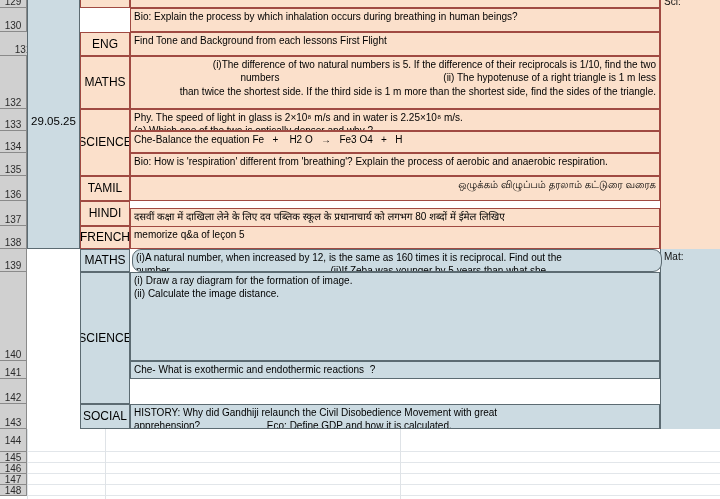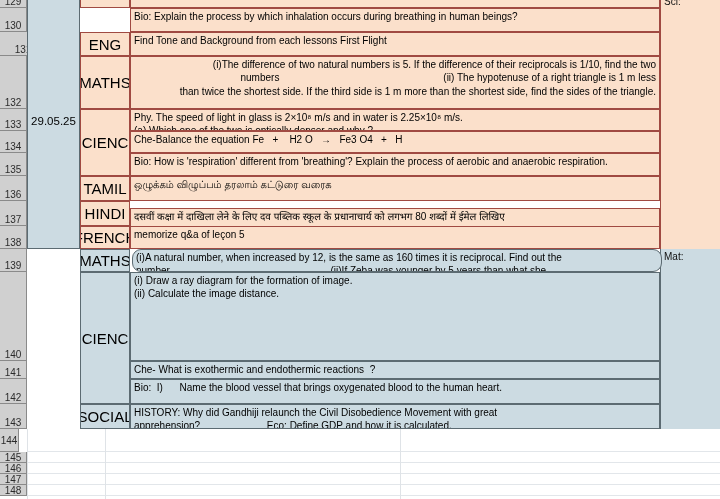--- a/index.html
+++ b/index.html
@@ -29,21 +29,21 @@
   
   .dc{
     border:1px solid #a04a42;
     font-size:10px;line-height:13.4px;color:#000;
     padding:1px 3px 0 3px;
   }
   .blue{background:#ccdbe2;}
   .peach{background:#fbe0cb;}
   .center{display:flex;align-items:center;justify-content:center;text-align:center;}
   .dark-b{border-color:#5c6b72;}
-  .subj{font-size:15px;}
+  .subj{font-size:12px;}
   .date{font-size:11.5px;}
   .note{font-size:10px;color:#111;padding:2px 0 0 3px;border:0;}
   .pre{white-space:pre-wrap;}
 </style>
 </head>
 <body>
 
 <div id="sheet">
     <div class="cell rowhdr" style="left: 0px; top: -6px; width: 27px; height: 14px;">129</div>
     <div class="cell rowhdr" style="left: 0px; top: 8px; width: 27px; height: 24px;">130</div>
@@ -53,21 +53,21 @@
     <div class="cell rowhdr" style="left: 0px; top: 131px; width: 27px; height: 22px;">134</div>
     <div class="cell rowhdr" style="left: 0px; top: 153px; width: 27px; height: 23px;">135</div>
     <div class="cell rowhdr" style="left: 0px; top: 176px; width: 27px; height: 25px;">136</div>
     <div class="cell rowhdr" style="left: 0px; top: 201px; width: 27px; height: 25px;">137</div>
     <div class="cell rowhdr" style="left: 0px; top: 226px; width: 27px; height: 23px;">138</div>
     <div class="cell rowhdr" style="left: 0px; top: 249px; width: 27px; height: 23px;">139</div>
     <div class="cell rowhdr" style="left: 0px; top: 272px; width: 27px; height: 89px;">140</div>
     <div class="cell rowhdr" style="left: 0px; top: 361px; width: 27px; height: 18px;">141</div>
     <div class="cell rowhdr" style="left: 0px; top: 379px; width: 27px; height: 25px;">142</div>
     <div class="cell rowhdr" style="left: 0px; top: 404px; width: 27px; height: 25px;">143</div>
-    <div class="cell rowhdr empty" style="left: 0px; top: 429px; width: 19px; height: 23px; text-align: center;">144</div>
+    <div class="cell rowhdr empty" style="left: 0px; top: 429px; width: 27px; height: 23px; text-align: center;">144</div>
     <div class="cell blank" style="left: 27px; top: 429px; width: 693px; height: 23px;"></div>
     <div class="cell rowhdr empty" style="left: 0px; top: 452px; width: 27px; height: 11px;">145</div>
     <div class="cell blank" style="left: 27px; top: 452px; width: 693px; height: 11px;"></div>
     <div class="cell rowhdr empty" style="left: 0px; top: 463px; width: 27px; height: 11px;">146</div>
     <div class="cell blank" style="left: 27px; top: 463px; width: 693px; height: 11px;"></div>
     <div class="cell rowhdr empty" style="left: 0px; top: 474px; width: 27px; height: 11px;">147</div>
     <div class="cell blank" style="left: 27px; top: 474px; width: 693px; height: 11px;"></div>
     <div class="cell rowhdr empty" style="left: 0px; top: 485px; width: 27px; height: 11px;">148</div>
     <div class="cell blank" style="left: 27px; top: 485px; width: 693px; height: 11px;"></div>
     <div class="vgrid" style="left: 27px; top: 429px; height: 70px;"></div>
@@ -83,32 +83,31 @@
     <div class="cell dc peach subj center" style="left: 80px; top: 56px; width: 50px; height: 53px;">MATHS</div>
     <div class="cell dc peach pre" style="left: 130px; top: 56px; width: 530px; height: 53px; text-align: right;">(i)The difference of two natural numbers is 5. If the difference of their reciprocals is 1/10, find the two
 numbers                                                           (ii) The hypotenuse of a right triangle is 1 m less
 than twice the shortest side. If the third side is 1 m more than the shortest side, find the sides of the triangle.</div>
     <div class="cell dc peach subj center" style="left: 80px; top: 109px; width: 50px; height: 67px;">SCIENCE</div>
     <div class="cell dc peach pre" style="left: 130px; top: 109px; width: 530px; height: 22px;">Phy. The speed of light in glass is 2×10⁸ m/s and in water is 2.25×10⁸ m/s.
 (a) Which one of the two is optically denser and why ?</div>
     <div class="cell dc peach pre" style="left: 130px; top: 131px; width: 530px; height: 22px;">Che-Balance the equation Fe   +    H2 O   →   Fe3 O4   +   H</div>
     <div class="cell dc peach pre" style="left: 130px; top: 153px; width: 530px; height: 23px;">Bio: How is 'respiration' different from 'breathing'? Explain the process of aerobic and anaerobic respiration.</div>
     <div class="cell dc peach subj center" style="left: 80px; top: 176px; width: 50px; height: 25px;">TAMIL</div>
-    <div class="cell dc peach pre" style="left: 130px; top: 176px; width: 530px; height: 25px;">ஒழுக்கம் விழுப்பம் தரலாம் கட்டுரை வரைக</div>
+    <div class="cell dc peach pre" style="left: 130px; top: 176px; width: 530px; height: 25px; text-align: right;">ஒழுக்கம் விழுப்பம் தரலாம் கட்டுரை வரைக</div>
     <div class="cell dc peach subj center" style="left: 80px; top: 201px; width: 50px; height: 25px;">HINDI</div>
     <div class="cell dc peach pre" style="left: 130px; top: 201px; width: 530px; height: 25px; margin-top: 7px;">दसवीं कक्षा में दाखिला लेने के लिए दव पब्लिक स्कूल के प्रधानाचार्य को लगभग 80 शब्दों में ईमेल लिखिए</div>
     <div class="cell dc peach subj center" style="left: 80px; top: 226px; width: 50px; height: 23px;">FRENCH</div>
     <div class="cell dc peach pre" style="left: 130px; top: 226px; width: 530px; height: 23px;">memorize q&amp;a of leçon 5</div>
     <div class="cell note blue" style="left: 660px; top: 249px; width: 60px; height: 180px; border-left: 1px solid rgb(92, 107, 114);">Mat:</div>
     <div class="cell dc blue dark-b subj center" style="left: 80px; top: 249px; width: 50px; height: 23px;">MATHS</div>
     <div class="cell dc blue dark-b pre" style="left: 132px; top: 249px; width: 530px; height: 23px; border-radius: 9px;">(i)A natural number, when increased by 12, is the same as 160 times it is reciprocal. Find out the
 number.                                                         (ii)If Zeba was younger by 5 years than what she
 really is, then the square for her age (in years) would have been 11 more than five times her actual age. What
 is her age now?</div>
     <div class="cell dc blue dark-b subj center" style="left: 80px; top: 272px; width: 50px; height: 132px;">SCIENCE</div>
     <div class="cell dc blue dark-b pre" style="left: 130px; top: 272px; width: 530px; height: 89px;">(i) Draw a ray diagram for the formation of image.
 (ii) Calculate the image distance.</div>
     <div class="cell dc blue dark-b pre" style="left: 130px; top: 361px; width: 530px; height: 18px;">Che- What is exothermic and endothermic reactions  ?</div>
-    <div class="cell dc blue dark-b pre" style="left: 130px; top: 379px; width: 530px; height: 25px;">Bio:  I)      Name the blood vessel that brings oxygenated blood to the human heart.</div>
     <div class="cell dc blue dark-b subj center" style="left: 80px; top: 404px; width: 50px; height: 25px;">SOCIAL</div>
     <div class="cell dc blue dark-b pre" style="left: 130px; top: 404px; width: 530px; height: 25px;">HISTORY: Why did Gandhiji relaunch the Civil Disobedience Movement with great
 apprehension?                        Eco: Define GDP and how it is calculated.</div>
   </div>
 
 </body></html>

